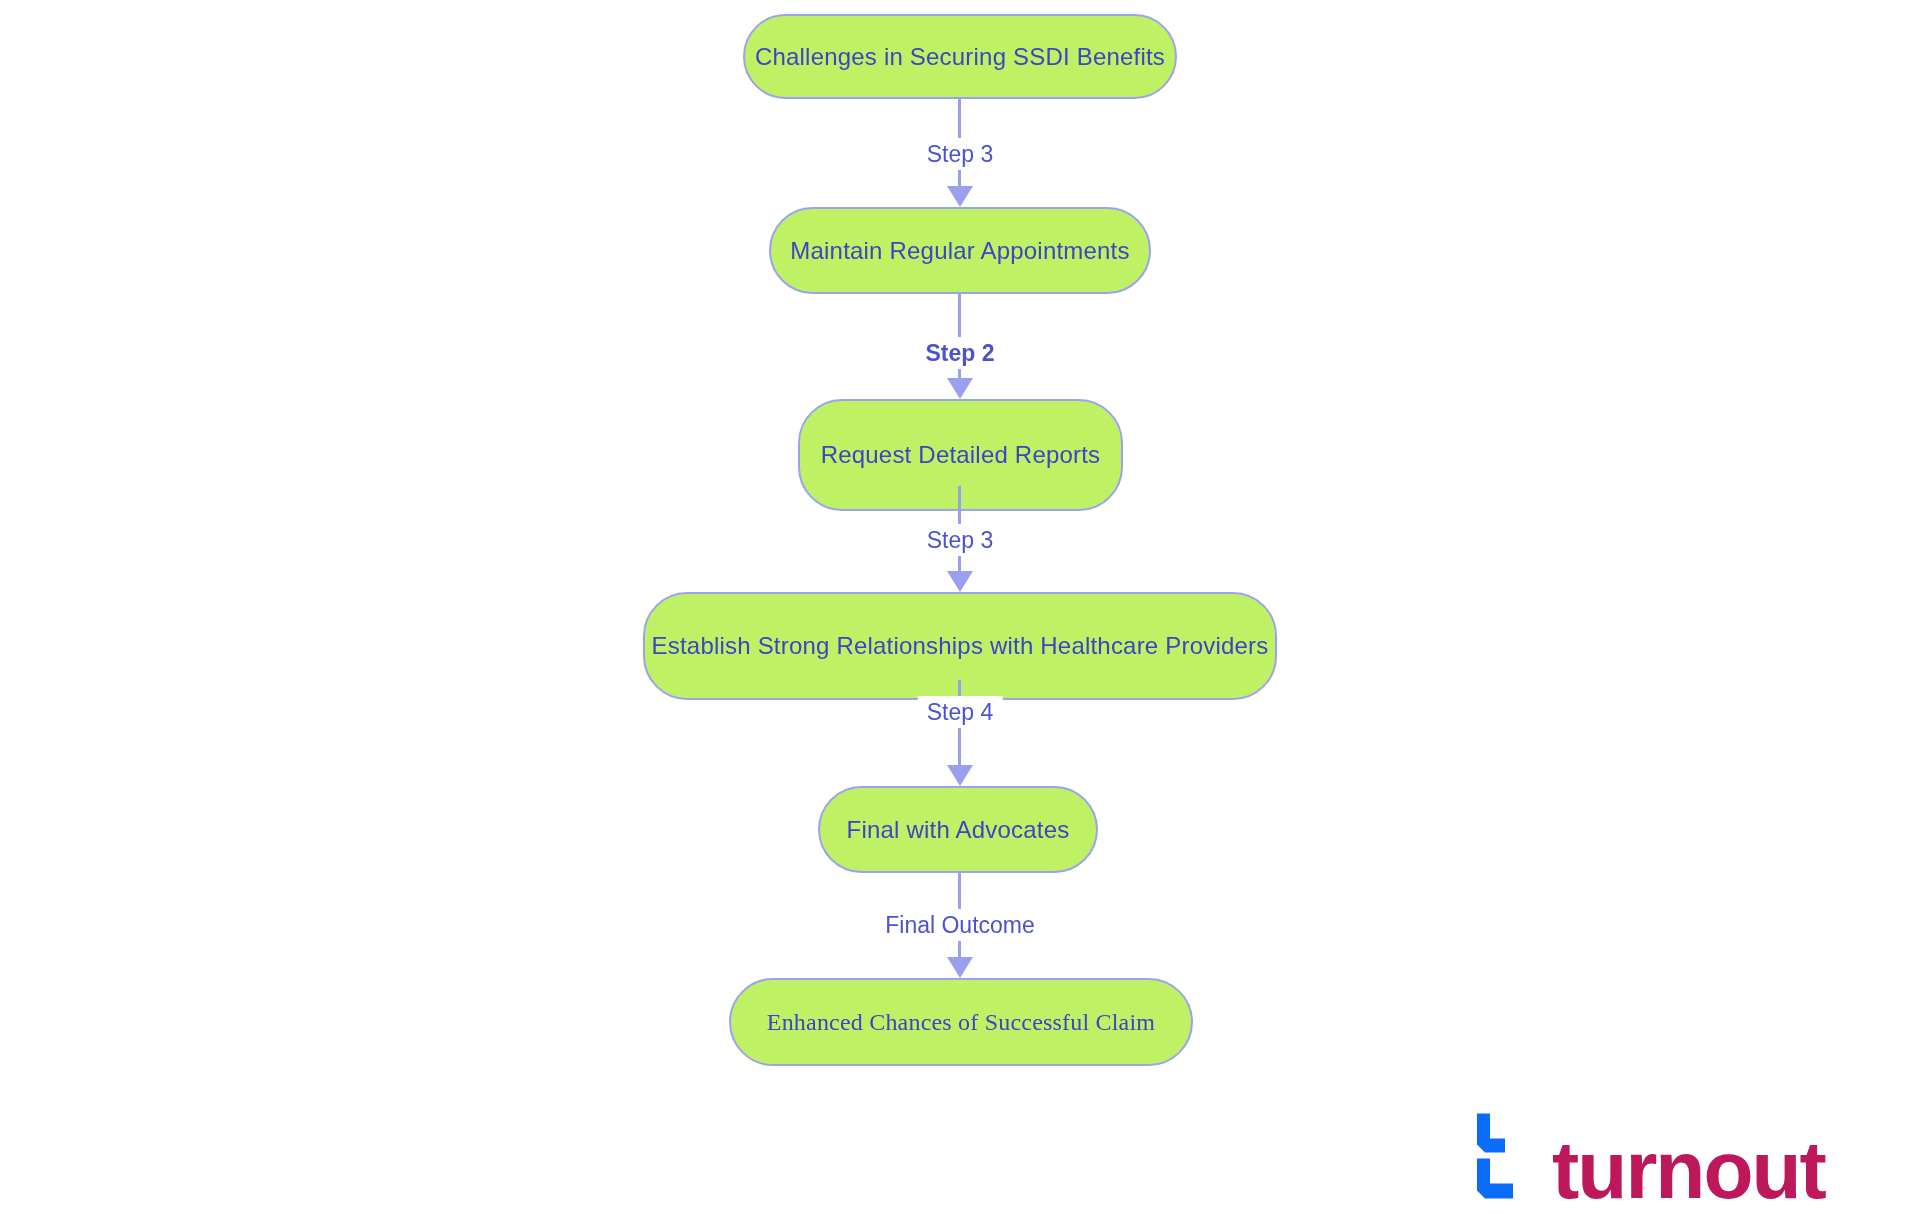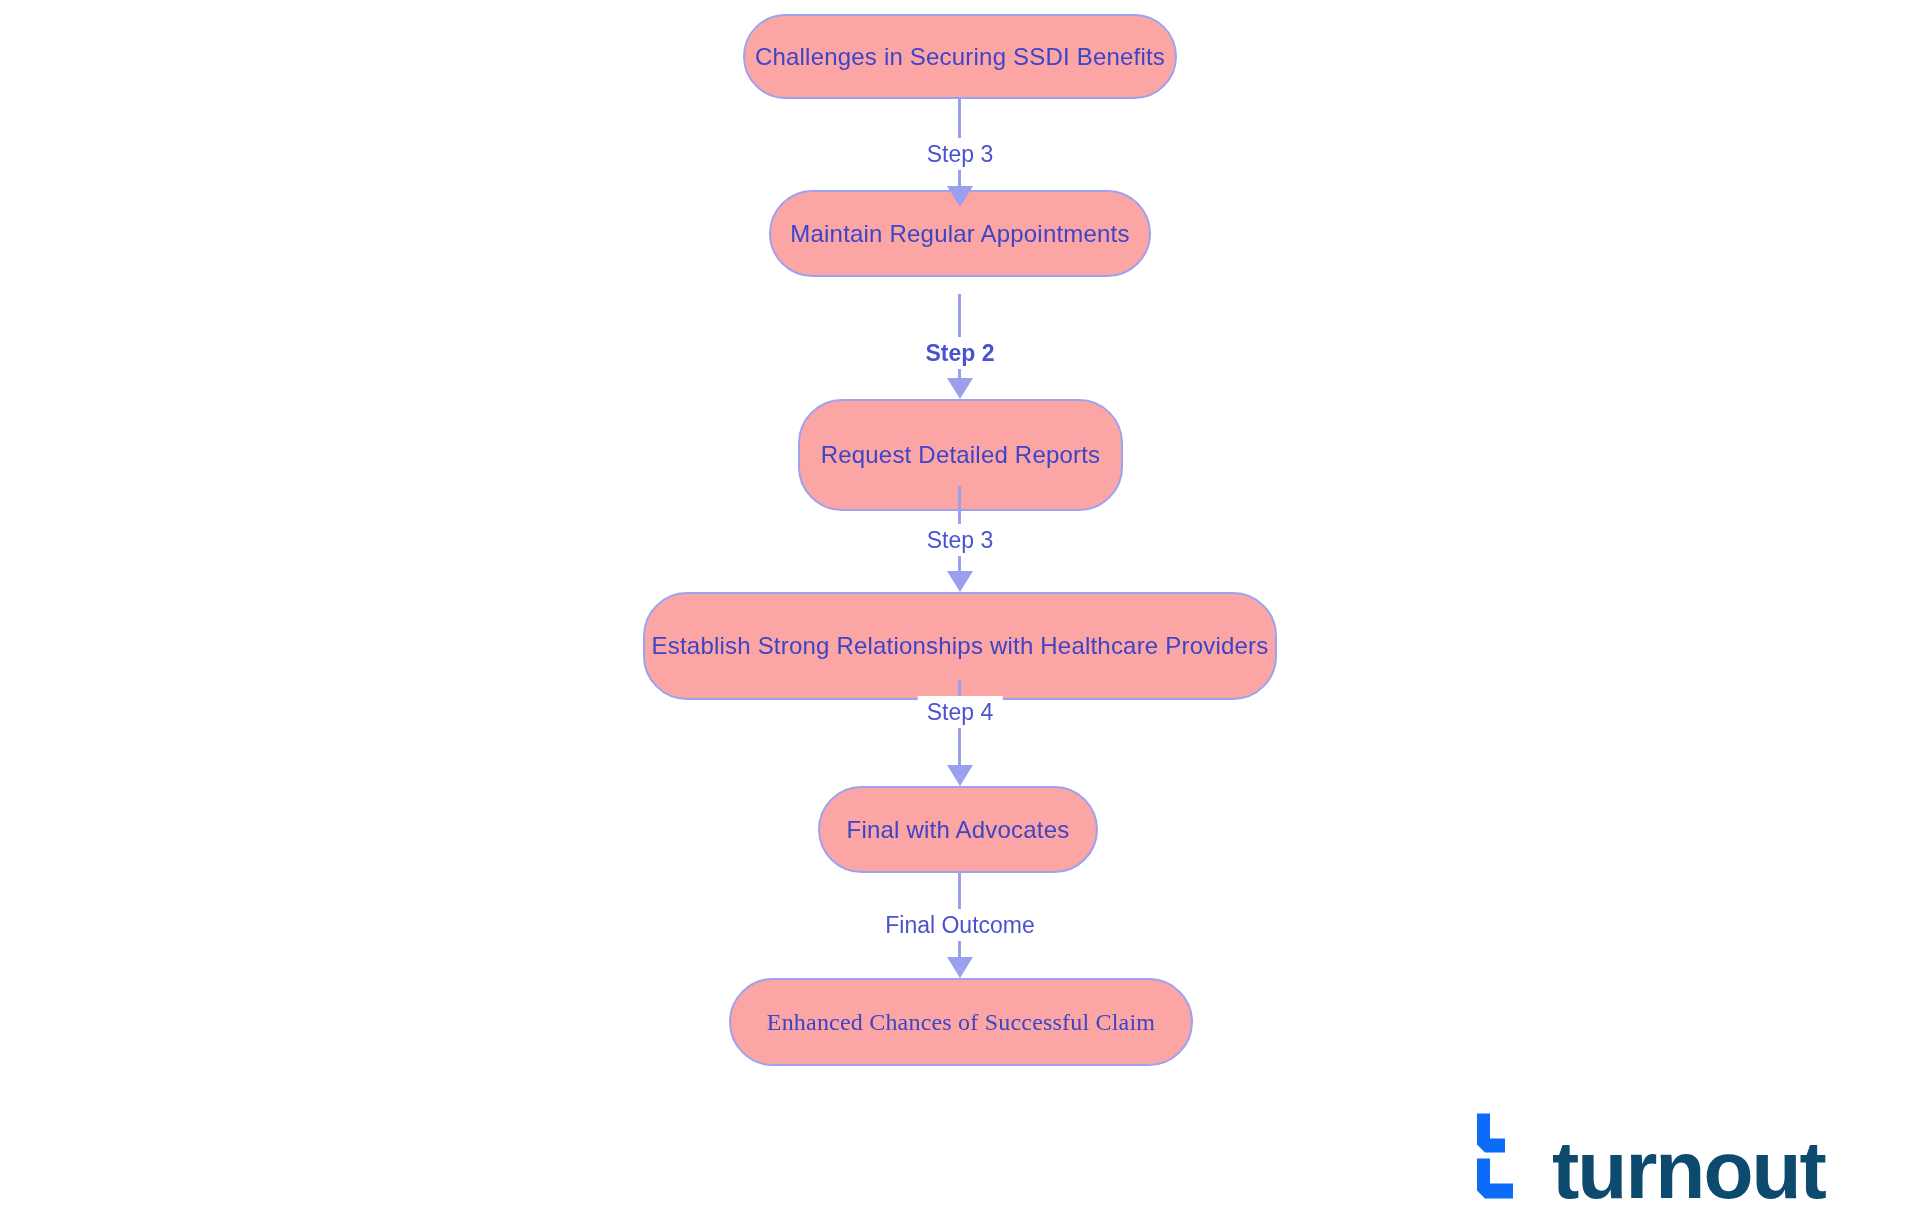--- a/index.html
+++ b/index.html
@@ -9,33 +9,33 @@
     height: 1215px;
     background: #ffffff;
     overflow: hidden;
     font-family: "Liberation Sans", sans-serif;
   }
 
   
   .node {
     position: absolute;
     box-sizing: border-box;
-    background: #fca5a5;
+    background: #bef264;
     border: 2px solid #9da2f0;
     border-radius: 44px;
     color: #3d44c6;
     font-size: 24px;
     letter-spacing: 0.2px;
     display: flex;
     align-items: center;
     justify-content: center;
     text-align: center;
   }
   .node-1 { left: 743px; top: 14px;  width: 434px; height: 85px; }
-  .node-2 { left: 769px; top: 190px; width: 382px; height: 87px; }
+  .node-2 { left: 769px; top: 207px; width: 382px; height: 87px; }
   .node-3 { left: 798px; top: 399px; width: 325px; height: 112px; }
   .node-4 { left: 643px; top: 592px; width: 634px; height: 108px; }
   .node-5 { left: 818px; top: 786px; width: 280px; height: 87px; }
   .node-6 { left: 729px; top: 978px; width: 464px; height: 88px; font-family: Liberation Serif, serif; }
 
   
   .edge-line {
     position: absolute;
     left: 958px;
     width: 3px;
@@ -82,21 +82,21 @@
   .brand {
     position: absolute;
     left: 1474px;
     top: 1112px;
     display: flex;
     align-items: flex-end;
     gap: 36px;
   }
   .brand-icon { width: 42px; height: 89px; display: block; }
   .brand-text {
-    color: #0c4a6e;
+    color: #be185d;
     font-size: 82px;
     font-weight: 700;
     letter-spacing: -2px;
     line-height: 1;
     margin-bottom: -10px;
     white-space: nowrap;
   }
 </style>
 </head>
 <body>

